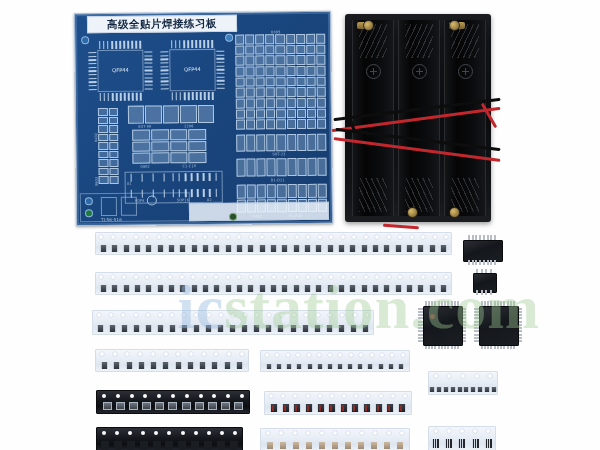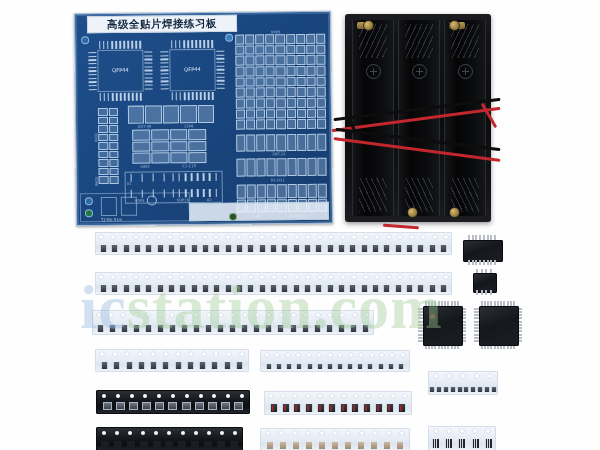--- a/index.html
+++ b/index.html
@@ -2,21 +2,21 @@
 <html><head>
 <meta charset="utf-8">
 <style>
   html,body{margin:0;padding:0;background:#ffffff;}
   body{width:600px;height:450px;overflow:hidden;position:relative;
        font-family:"Liberation Sans",sans-serif;}
   #stage{position:absolute;left:0;top:0;width:600px;height:450px;background:#fefefe;overflow:hidden;}
 
   
   #watermark{position:absolute;left:0;top:0;width:600px;height:450px;pointer-events:none;z-index:40;}
-  .wm-big{position:absolute;left:80px;top:276px;width:460px;text-align:left;
+  .wm-big{position:absolute;left:80px;top:276px;width:460px;text-align:right;
           font-size:62px;font-weight:bold;letter-spacing:1px;
           font-family:"Liberation Serif",serif;line-height:62px;}
   .wm-ic{color:rgba(150,185,225,0.42);}
   .wm-st{color:rgba(160,205,150,0.40);}
   .wm-small{position:absolute;left:80px;top:320px;width:460px;text-align:center;
             font-size:23px;font-weight:bold;letter-spacing:2px;
             font-family:"Liberation Serif",serif;color:rgba(175,190,210,0.55);}
 
   
   #pcb{position:absolute;left:75px;top:12px;width:255px;height:211px;

